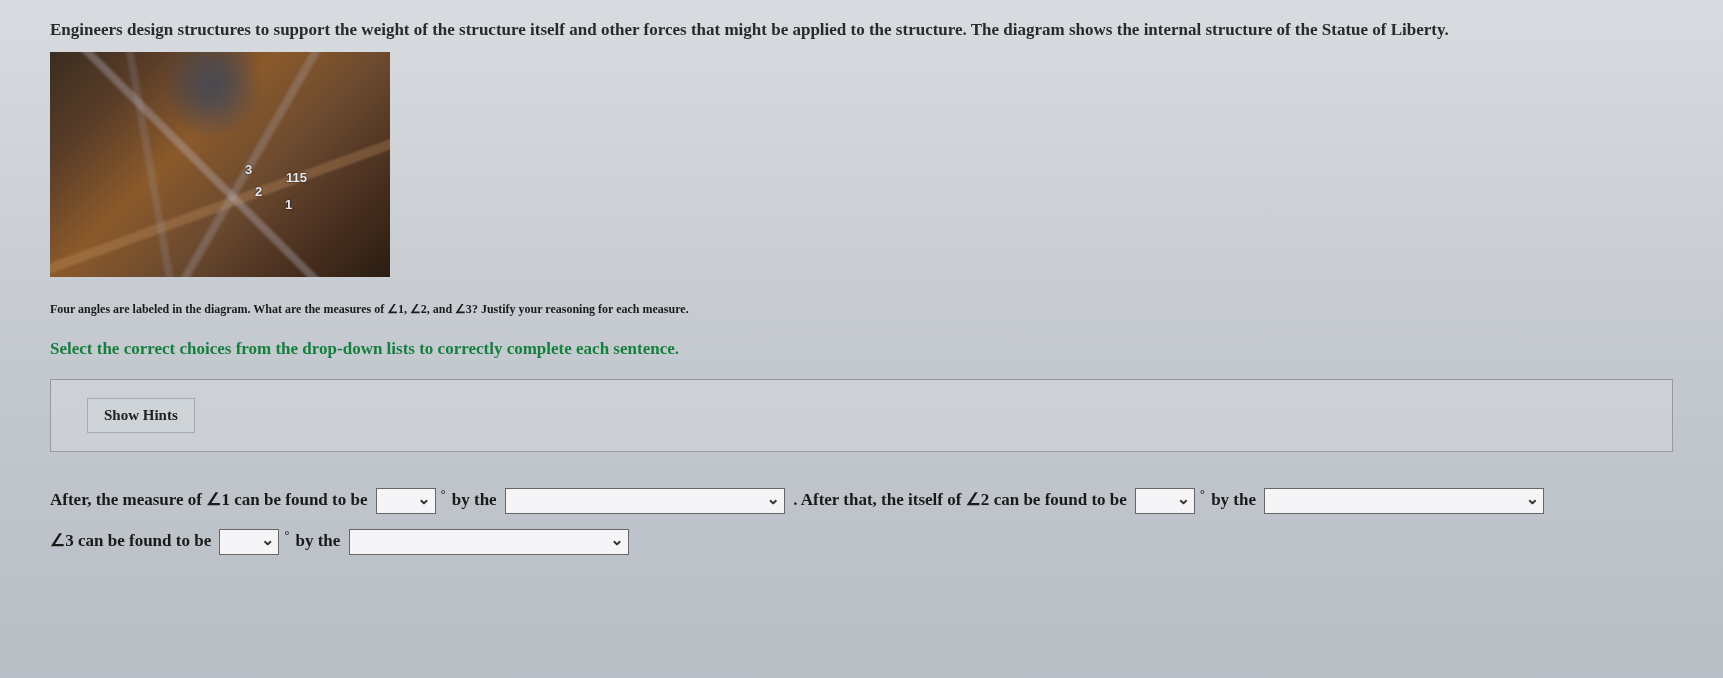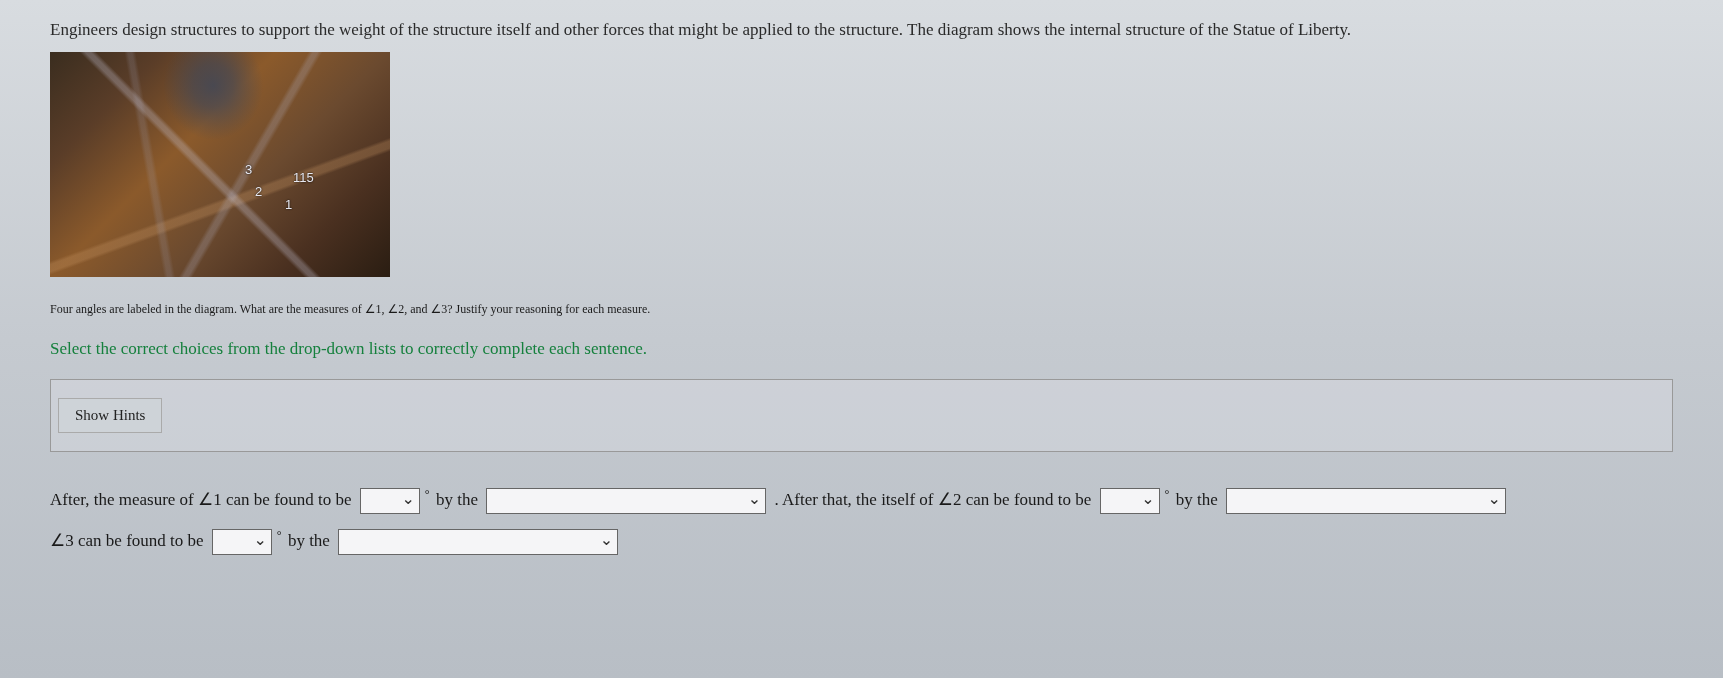--- a/index.html
+++ b/index.html
@@ -1,15 +1,15 @@
 <!DOCTYPE html>
 <html><head>
 <meta charset="utf-8">
 <style>
-  * { box-sizing: border-box; margin: 0; padding: 0; }
+  * { box-sizing: border-box; margin: 0; padding: 0; font-weight: bold; }
   body {
     font-family: Georgia, 'Times New Roman', serif;
     background: linear-gradient(180deg, #d8dce0 0%, #c5cad0 50%, #b8bec5 100%);
     color: #1a1a1a;
     padding: 20px 50px 40px 50px;
     min-height: 678px;
     width: 1723px;
   }
   .intro {
     font-size: 17px;
@@ -38,35 +38,35 @@
   .angle-label {
     position: absolute;
     color: #e8e8f0;
     font-size: 13px;
     font-family: Arial, sans-serif;
     text-shadow: 0 0 2px #000;
   }
   .lbl-3 { top: 110px; left: 195px; }
   .lbl-2 { top: 132px; left: 205px; }
   .lbl-1 { top: 145px; left: 235px; }
-  .lbl-115 { top: 118px; left: 243px; }
+  .lbl-115 { top: 118px; left: 236px; }
   .question {
     font-size: 12px;
     color: #1a1a1a;
     margin-bottom: 22px;
   }
   .instruct {
     font-size: 17px;
     color: #15803d;
     margin-bottom: 20px;
   }
   .hints-panel {
     border: 1px solid #999;
     background: rgba(230,230,235,0.3);
-    padding: 18px 7px;
+    padding: 18px 36px;
     margin-bottom: 28px;
   }
   .hints-btn {
     background: #ced3d8;
     border: 1px solid #aaa;
     padding: 8px 16px;
     font-size: 15px;
     font-family: inherit;
     color: #222;
     cursor: pointer;

